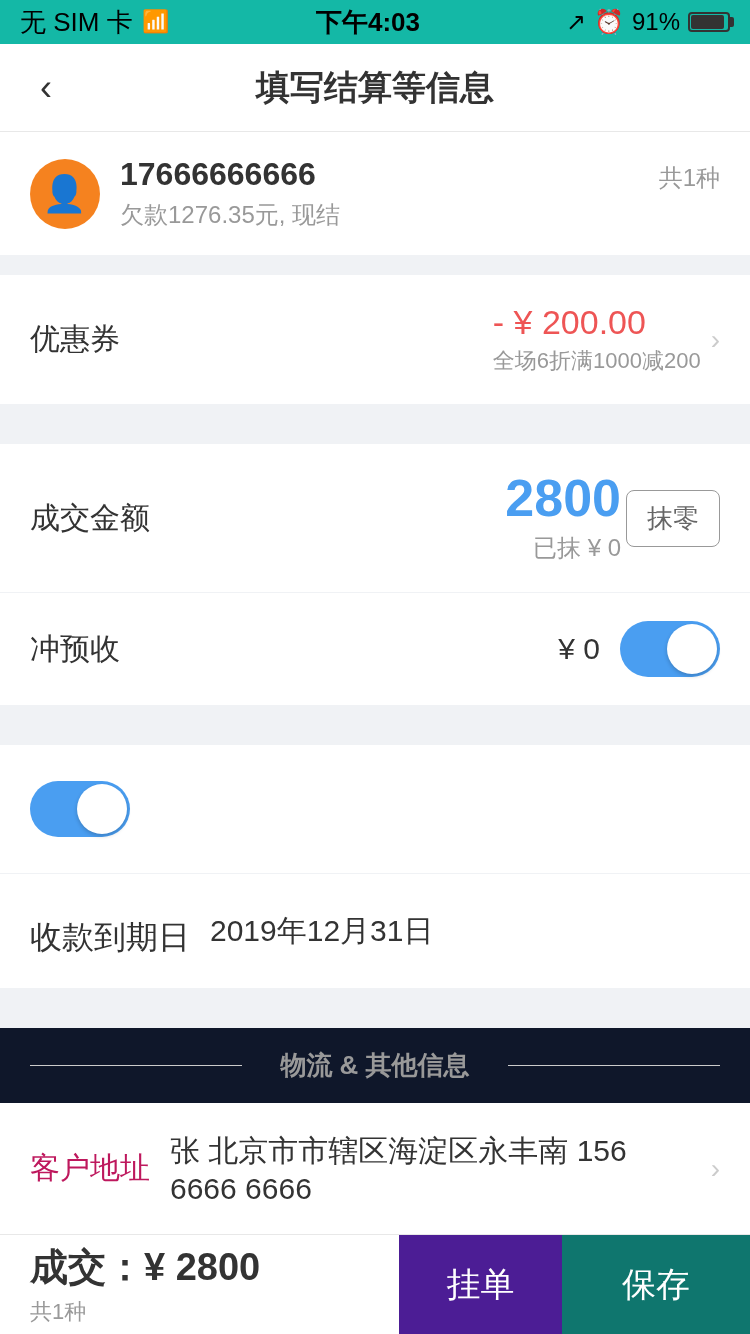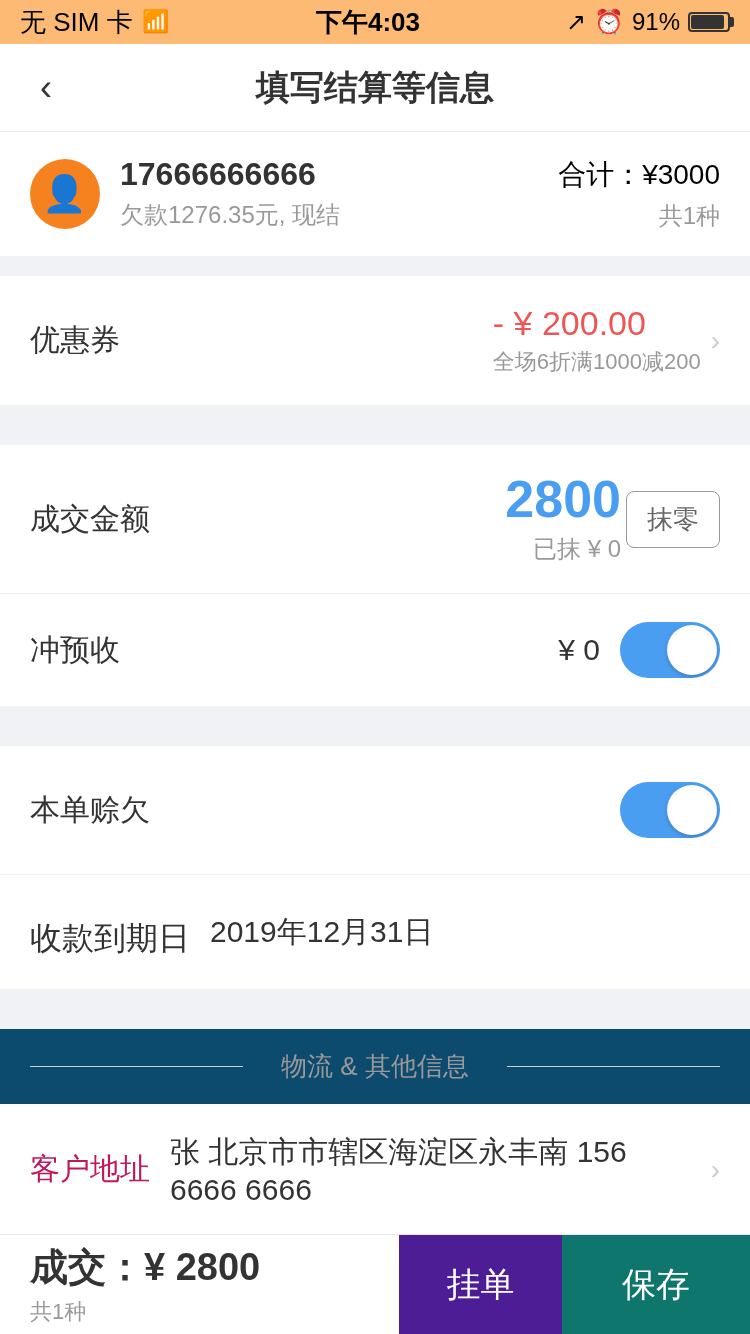--- a/index.html
+++ b/index.html
@@ -8,21 +8,21 @@
       font-family: -apple-system, "PingFang SC", "Helvetica Neue", Arial, sans-serif;
       background: #f0f2f5;
       width: 750px;
       min-height: 1334px;
       position: relative;
       font-size: 28px;
     }
 
     
     .status-bar {
-      background: #fdba74;
+      background: #14b8a6;
       height: 44px;
       display: flex;
       align-items: center;
       justify-content: space-between;
       padding: 0 20px;
       font-size: 26px;
       font-weight: 500;
     }
     .status-left { display: flex; align-items: center; gap: 10px; }
     .status-center { font-size: 26px; font-weight: 600; }
@@ -269,21 +269,22 @@
       font-size: 30px;
       color: #333;
     }
 
     
     .logistics-divider {
       display: flex;
       align-items: center;
       padding: 20px 30px;
       gap: 38px;
-      background: #0c4a6e;
+      background: #0f172a;
+      font-weight: bold;
     }
     .logistics-line {
       flex: 1;
       height: 1px;
       background: #ccc;
     }
     .logistics-text {
       font-size: 26px;
       color: #999;
     }
@@ -393,23 +394,20 @@
 
 <div class="customer-section">
   <div class="customer-left">
     <div class="avatar">👤</div>
     <div class="customer-info">
       <div class="phone">17666666666</div>
       <div class="debt">欠款1276.35元, 现结</div>
     </div>
   </div>
   <div class="customer-right">
-    <div>
-      <span>合计：</span><span>¥3000</span>
-    </div>
     <div class="total-count">共1种</div>
   </div>
 </div>
 
 <div class="coupon-section">
   <span class="coupon-label">优惠券</span>
   <div class="coupon-right">
     <div>
       <div class="coupon-value">- ¥ 200.00</div>
       <div class="coupon-desc">全场6折满1000减200</div>
@@ -442,21 +440,20 @@
         <div class="toggle-knob"></div>
       </div>
     </div>
   </div>
 </div>
 
 <div class="divider"></div>
 
 <div class="card-section">
   <div class="overdue-row">
-    <span class="overdue-label">本单赊欠</span>
     <div class="toggle on">
       <div class="toggle-knob"></div>
     </div>
   </div>
 
   <div class="duedate-row">
     <span class="duedate-label">收款到期日</span>
     <span class="duedate-value">2019年12月31日</span>
   </div>
 </div>

